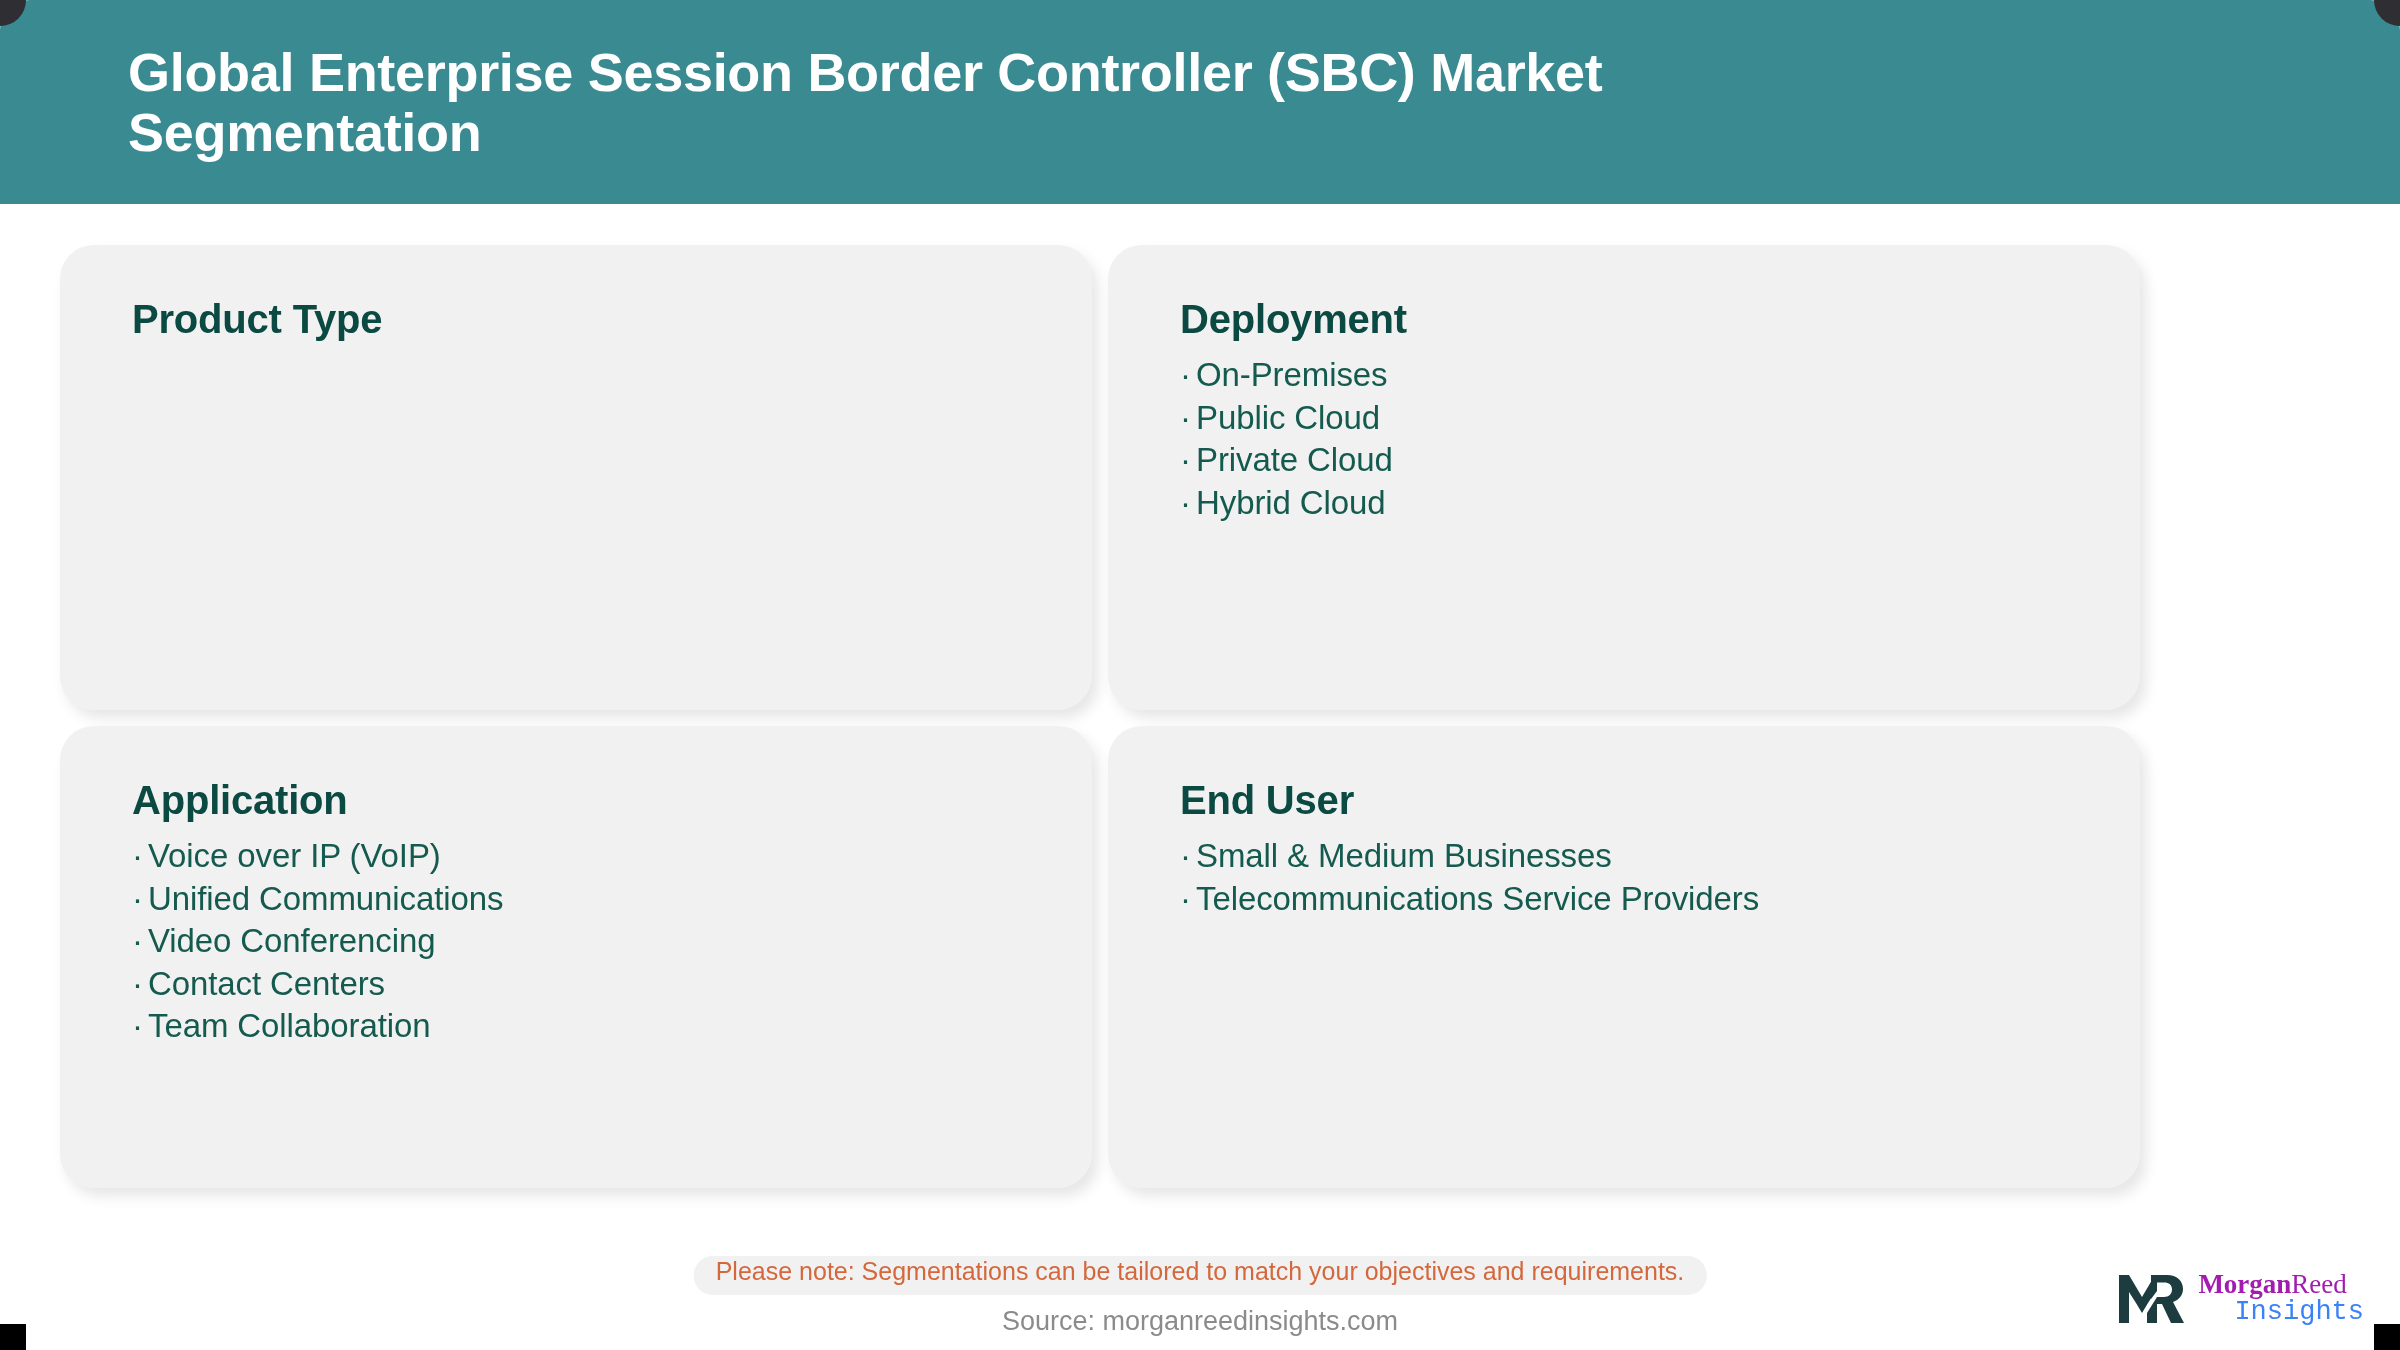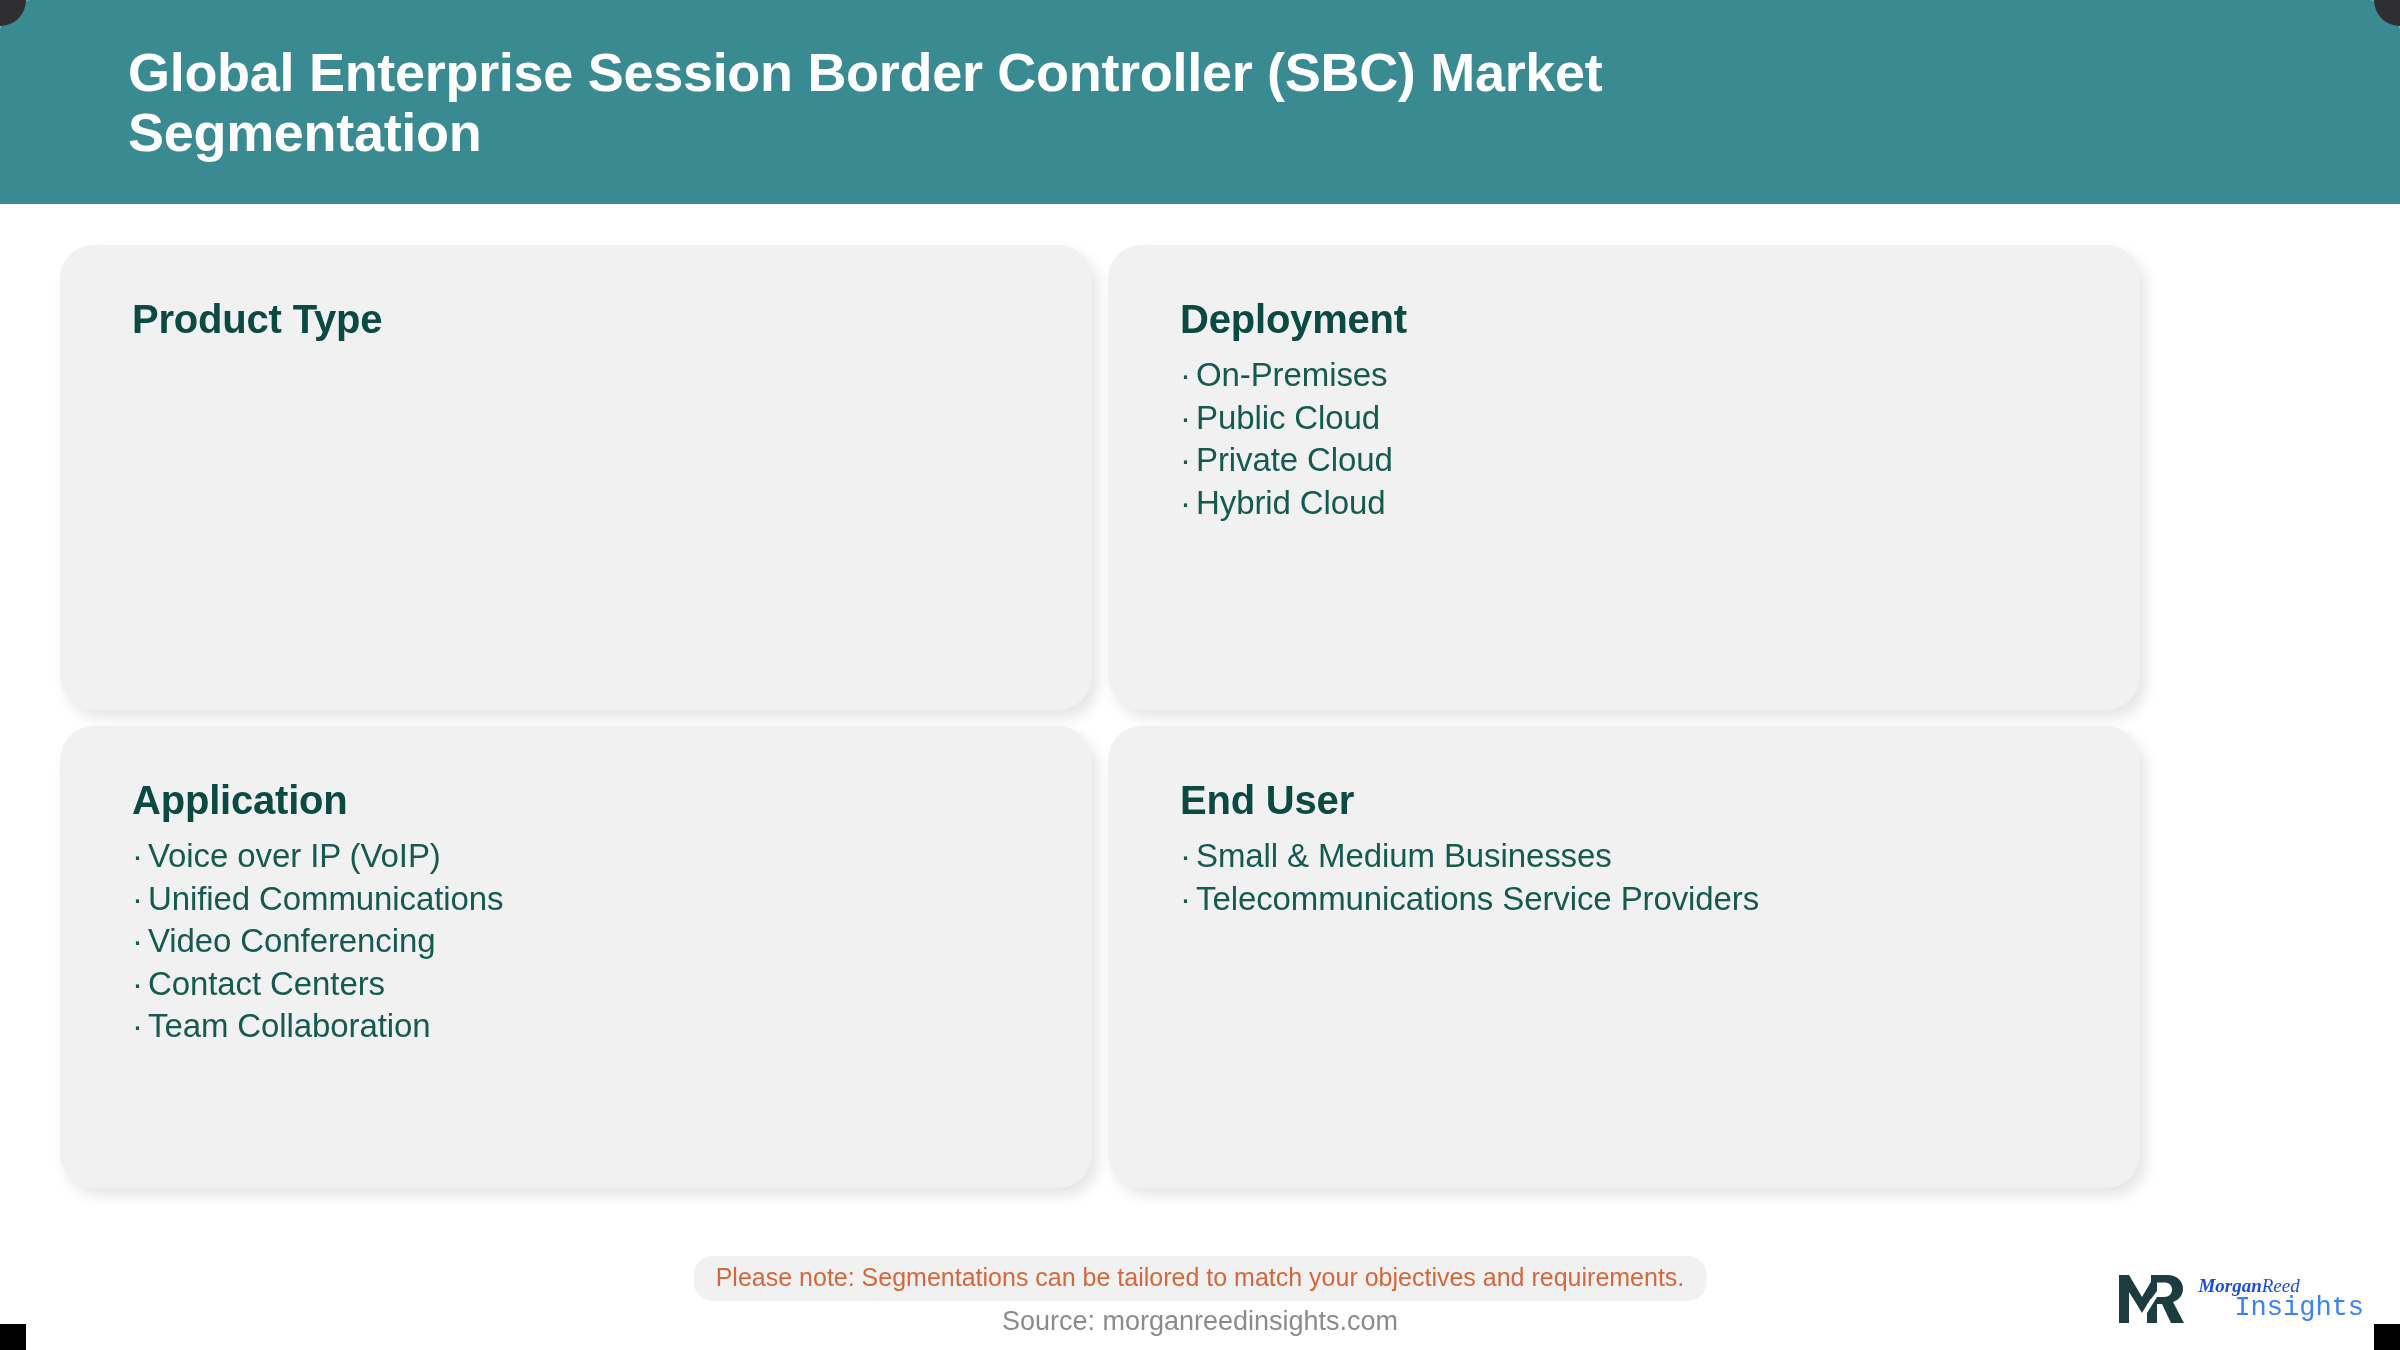--- a/index.html
+++ b/index.html
@@ -102,21 +102,21 @@
   }
 
   
   .note-box {
     position: absolute;
     left: 50%;
     transform: translateX(-50%);
     top: 1256px;
     background: #f1f1f1;
     border-radius: 19px;
-    padding: 9px 22px 11px 22px;
+    padding: 3px 22px 11px 22px;
     white-space: nowrap;
   }
   .note-text {
     color: #d4683c;
     font-size: 25px;
     line-height: 1;
   }
   .source-text {
     position: absolute;
     left: 50%;
@@ -143,23 +143,22 @@
     flex: none;
   }
   .logo-words {
     display: flex;
     flex-direction: column;
     justify-content: center;
     line-height: 1.02;
   }
   .logo-line1 {
     font-family: "Liberation Serif", serif;
-    font-size: 19px;
-    color: #1d4ed8;
-    font-style: italic;
+    font-size: 27px;
+    color: #a21caf;
   }
   .logo-line1 .bold { font-weight: bold; }
   .logo-line2 {
     font-family: Liberation Mono, monospace;
     font-size: 27px;
     color: #3b82f6;
     margin-left: 36px;
   }
 </style>
 </head>

